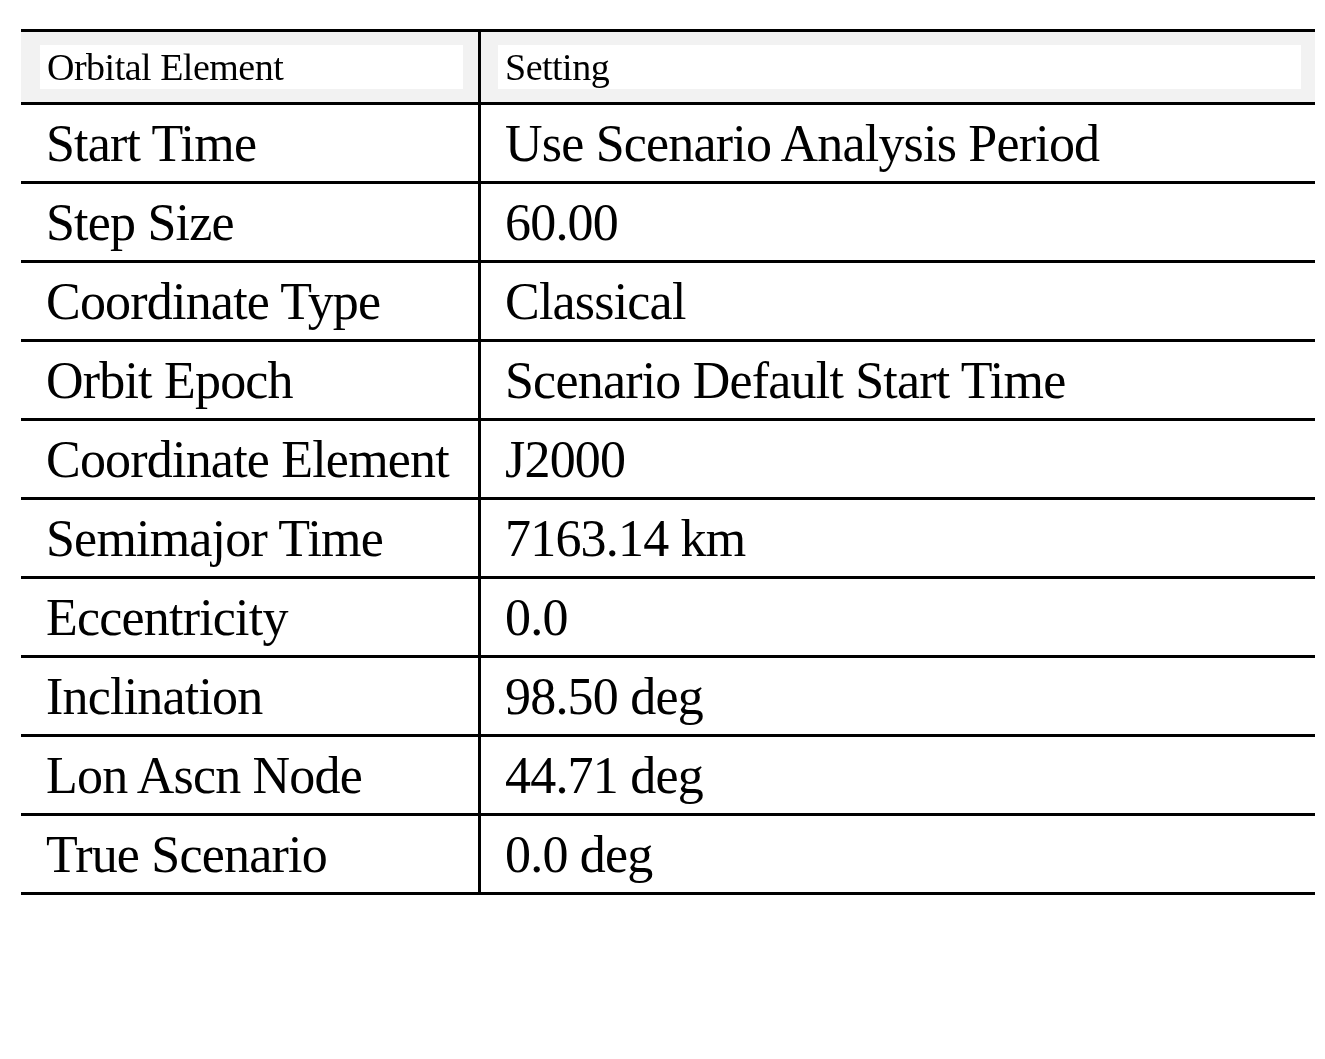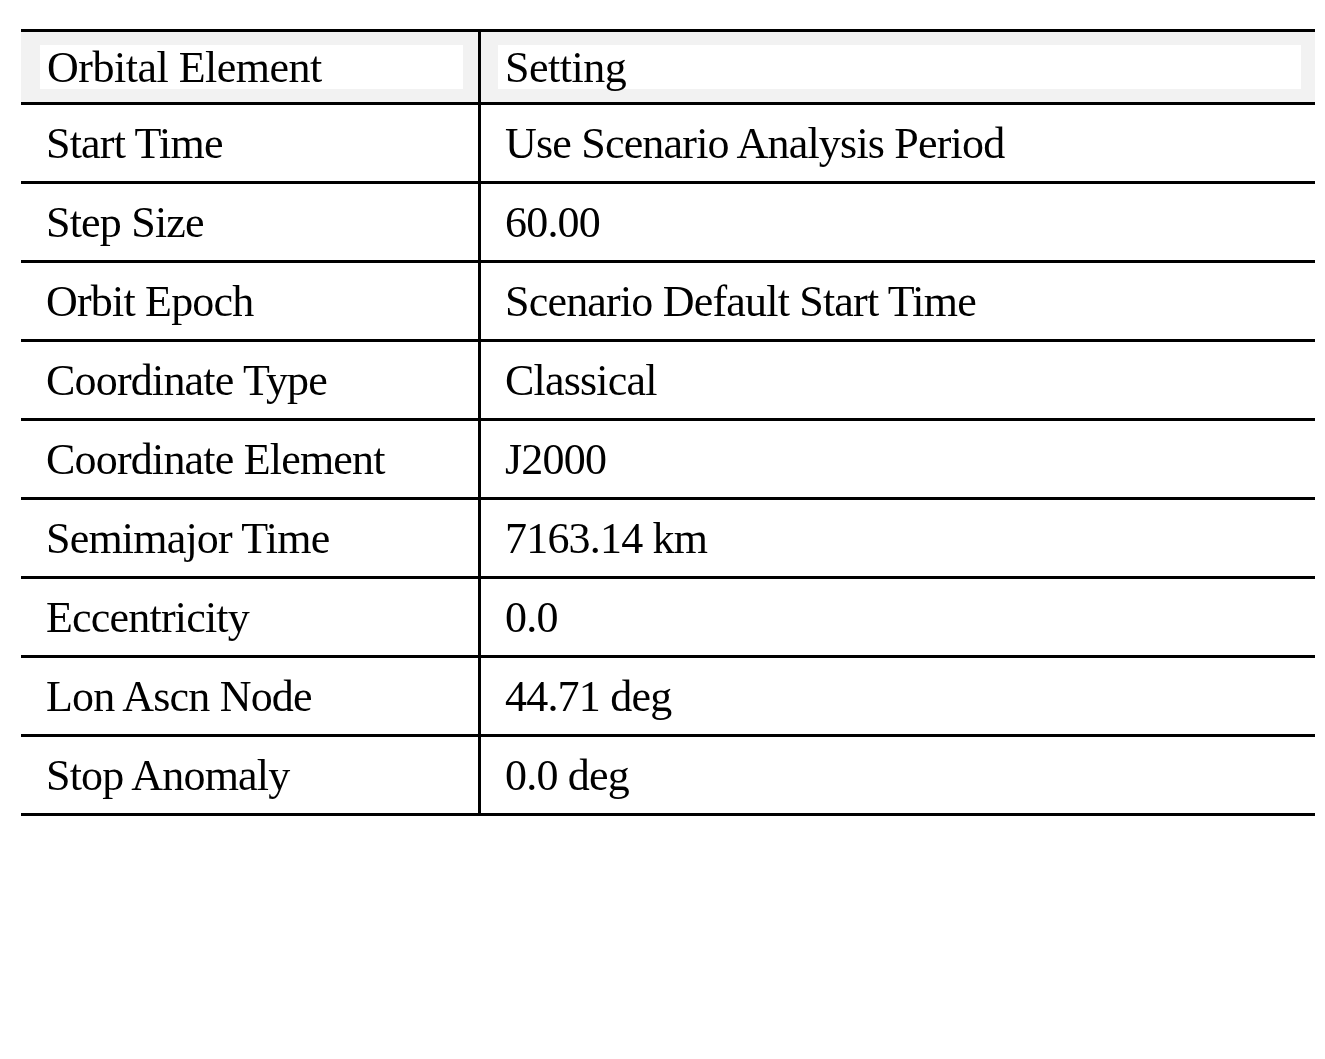--- a/index.html
+++ b/index.html
@@ -36,36 +36,36 @@
     .hdr-row th {
       background: #f2f2f2;
       height: 70px;
       border-bottom: 3px solid #000;
     }
     .hdr-box {
       background: #ffffff;
       height: 44px;
       display: flex;
       align-items: center;
-      font-size: 44px;
+      font-size: 38px;
       letter-spacing: -0.5px;
     }
     .hdr-row th.col1 .hdr-box {
       margin: 0 15px 0 19px;
       padding-left: 7px;
     }
     .hdr-row th.col2 .hdr-box {
       margin: 0 14px 0 17px;
       padding-left: 7px;
     }
 
     .body-row td {
       height: 76px;
       border-bottom: 3px solid #000;
-      font-size: 44px;
+      font-size: 52px;
       letter-spacing: -0.8px;
     }
     .body-row:last-child td {
       border-bottom: none;
     }
     .body-row td.col1 { padding-left: 25px; }
     .body-row td.col2 { padding-left: 24px; font-family: Liberation Serif, serif; }
   </style>
 </head>
 <body>
@@ -84,41 +84,45 @@
   <tbody>
     <tr class="body-row">
       <td class="col1">Start Time</td>
       <td class="col2">Use Scenario Analysis Period</td>
     </tr>
     <tr class="body-row">
       <td class="col1">Step Size</td>
       <td class="col2">60.00</td>
     </tr>
     <tr class="body-row">
+      <td class="col1">Coordinate Type</td>
+      <td class="col2">Classical</td>
+    </tr>
+    <tr class="body-row">
       <td class="col1">Orbit Epoch</td>
       <td class="col2">Scenario Default Start Time</td>
-    </tr>
-    <tr class="body-row">
-      <td class="col1">Coordinate Type</td>
-      <td class="col2">Classical</td>
     </tr>
     <tr class="body-row">
       <td class="col1">Coordinate Element</td>
       <td class="col2">J2000</td>
     </tr>
     <tr class="body-row">
       <td class="col1">Semimajor Time</td>
       <td class="col2">7163.14 km</td>
     </tr>
     <tr class="body-row">
       <td class="col1">Eccentricity</td>
       <td class="col2">0.0</td>
     </tr>
     <tr class="body-row">
+      <td class="col1">Inclination</td>
+      <td class="col2">98.50 deg</td>
+    </tr>
+    <tr class="body-row">
       <td class="col1">Lon Ascn Node</td>
       <td class="col2">44.71 deg</td>
     </tr>
     <tr class="body-row">
-      <td class="col1">Stop Anomaly</td>
+      <td class="col1">True Scenario</td>
       <td class="col2">0.0 deg</td>
     </tr>
   </tbody>
 </table>
 
 </body></html>

